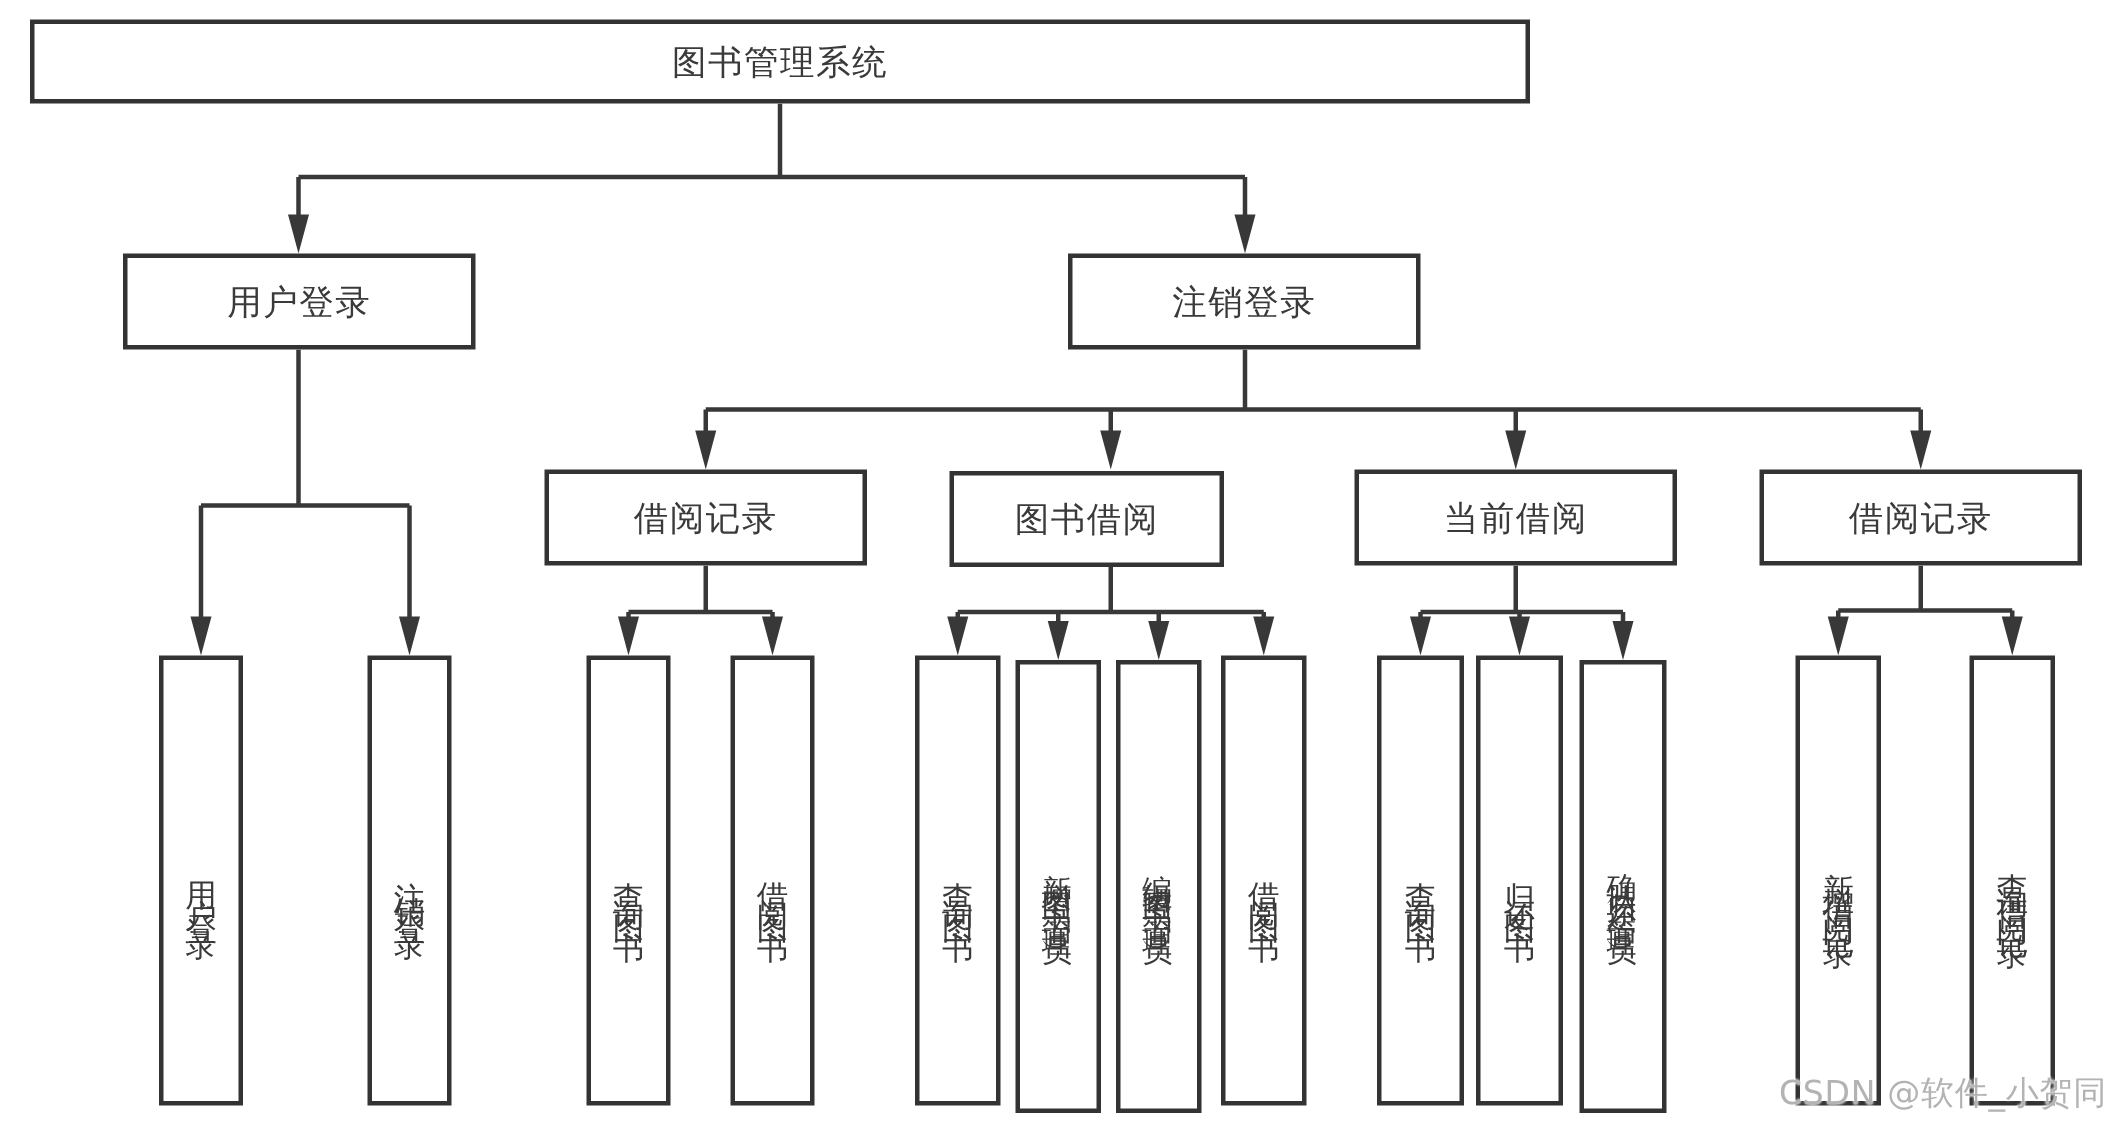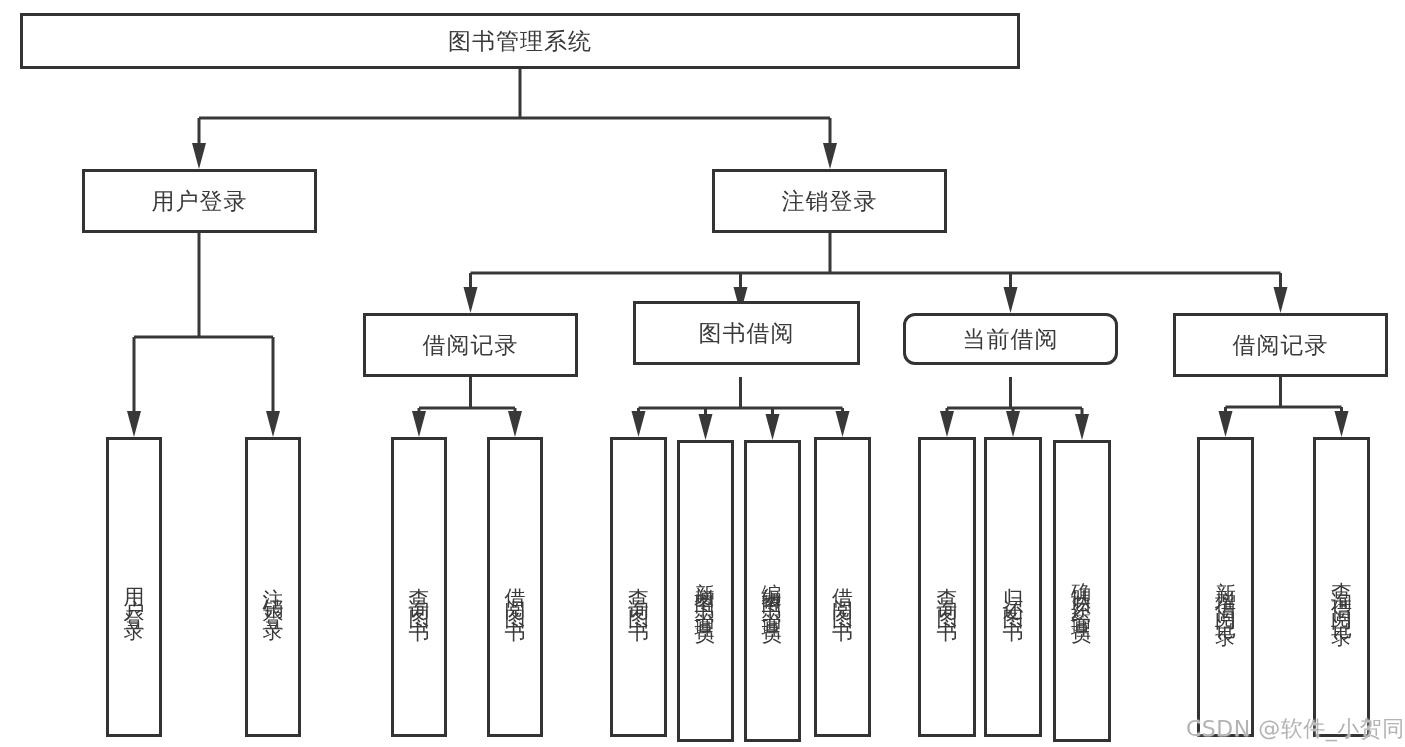--- a/index.html
+++ b/index.html
@@ -69,24 +69,24 @@
   <div class="box" style="left:82px;top:169px;width:235px;height:64px;">
     <span class="h-label">用户登录</span>
   </div>
   <div class="box" style="left:712px;top:169px;width:235px;height:64px;">
     <span class="h-label">注销登录</span>
   </div>
 
   <div class="box" style="left:363px;top:313px;width:215px;height:64px;">
     <span class="h-label">借阅记录</span>
   </div>
-  <div class="box" style="left:633px;top:301px;width:227px;height:64px;">
+  <div class="box" style="left:633px;top:314px;width:183px;height:64px;">
     <span class="h-label">图书借阅</span>
   </div>
-  <div class="box" style="left:903px;top:313px;width:215px;height:52px;border-radius:12px;">
+  <div class="box" style="left:903px;top:313px;width:215px;height:64px;">
     <span class="h-label">当前借阅</span>
   </div>
   <div class="box" style="left:1173px;top:313px;width:215px;height:64px;">
     <span class="h-label">借阅记录</span>
   </div>
 
   <div class="box v" style="left:106px;top:437px;width:56px;height:300px;">
     <span class="label">用户登录</span>
   </div>
   <div class="box v" style="left:245px;top:437px;width:56px;height:300px;">

